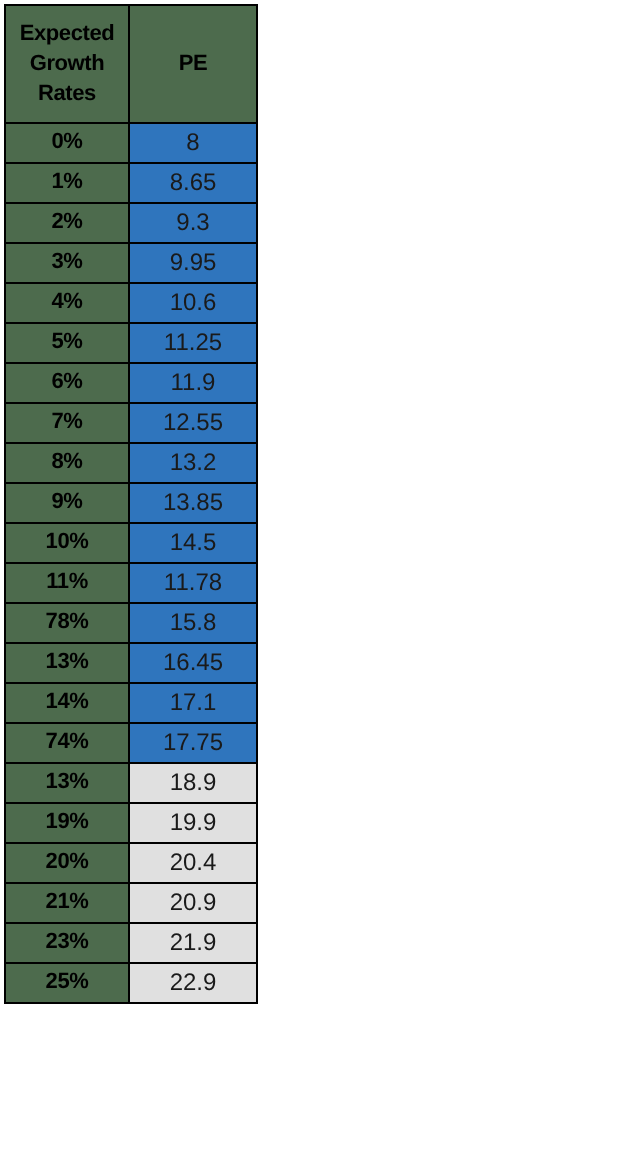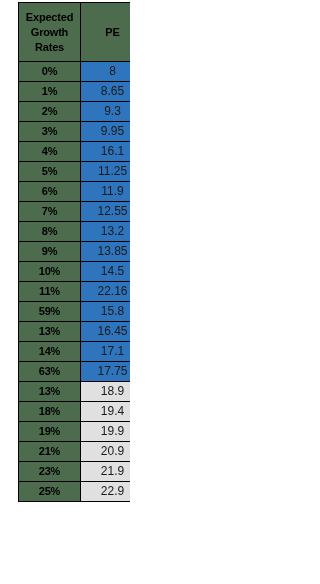--- a/index.html
+++ b/index.html
@@ -12,21 +12,21 @@
     width: 130px;
     height: 584px;
     font-family: "Liberation Sans", sans-serif;
     overflow: hidden;
   }
 
   .table-wrap {
     width: 130px;
     height: 584px;
     box-sizing: border-box;
-    padding: 2px 2px 4px 18px;
+    padding: 2px 2px 4px 2px;
     background: #ffffff;
   }
 
   table.growth-pe-table {
     width: 126px;
     border-collapse: collapse;
     table-layout: fixed;
     background: #ffffff;
   }
 
@@ -112,21 +112,21 @@
         <tr>
           <td class="cell-growth">2%</td>
           <td class="cell-pe pe-blue">9.3</td>
         </tr>
         <tr>
           <td class="cell-growth">3%</td>
           <td class="cell-pe pe-blue">9.95</td>
         </tr>
         <tr>
           <td class="cell-growth">4%</td>
-          <td class="cell-pe pe-blue">16.1</td>
+          <td class="cell-pe pe-blue">10.6</td>
         </tr>
         <tr>
           <td class="cell-growth">5%</td>
           <td class="cell-pe pe-blue">11.25</td>
         </tr>
         <tr>
           <td class="cell-growth">6%</td>
           <td class="cell-pe pe-blue">11.9</td>
         </tr>
         <tr>
@@ -140,49 +140,49 @@
         <tr>
           <td class="cell-growth">9%</td>
           <td class="cell-pe pe-blue">13.85</td>
         </tr>
         <tr>
           <td class="cell-growth">10%</td>
           <td class="cell-pe pe-blue">14.5</td>
         </tr>
         <tr>
           <td class="cell-growth">11%</td>
-          <td class="cell-pe pe-blue">22.16</td>
+          <td class="cell-pe pe-blue">11.78</td>
         </tr>
         <tr>
-          <td class="cell-growth">59%</td>
+          <td class="cell-growth">78%</td>
           <td class="cell-pe pe-blue">15.8</td>
         </tr>
         <tr>
           <td class="cell-growth">13%</td>
           <td class="cell-pe pe-blue">16.45</td>
         </tr>
         <tr>
           <td class="cell-growth">14%</td>
           <td class="cell-pe pe-blue">17.1</td>
         </tr>
         <tr>
-          <td class="cell-growth">63%</td>
+          <td class="cell-growth">74%</td>
           <td class="cell-pe pe-blue">17.75</td>
         </tr>
         <tr>
           <td class="cell-growth">13%</td>
           <td class="cell-pe pe-gray">18.9</td>
         </tr>
         <tr>
-          <td class="cell-growth">18%</td>
-          <td class="cell-pe pe-gray">19.4</td>
+          <td class="cell-growth">19%</td>
+          <td class="cell-pe pe-gray">19.9</td>
         </tr>
         <tr>
-          <td class="cell-growth">19%</td>
-          <td class="cell-pe pe-gray">19.9</td>
+          <td class="cell-growth">20%</td>
+          <td class="cell-pe pe-gray">20.4</td>
         </tr>
         <tr>
           <td class="cell-growth">21%</td>
           <td class="cell-pe pe-gray">20.9</td>
         </tr>
         <tr>
           <td class="cell-growth">23%</td>
           <td class="cell-pe pe-gray">21.9</td>
         </tr>
         <tr>

